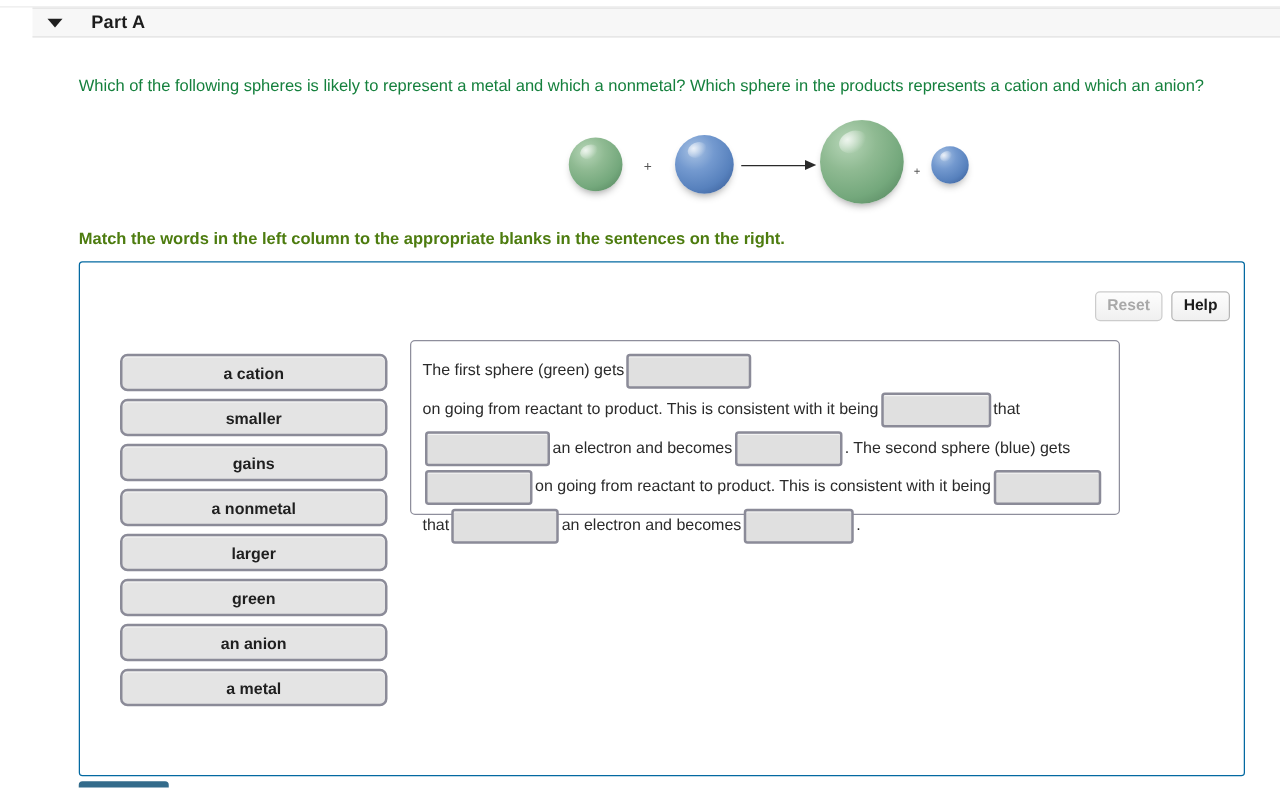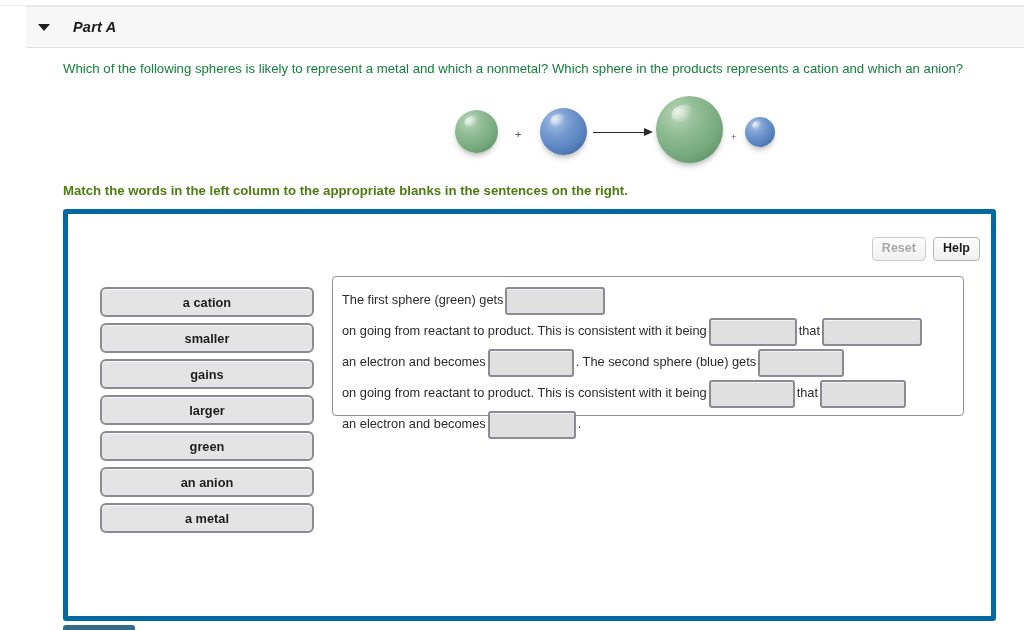--- a/index.html
+++ b/index.html
@@ -15,28 +15,27 @@
     color: #2b2b2b;
     position: relative;
   }
 
   
   .part-header {
     position: absolute;
     left: 26px;
     top: 6px;
     width: 998px;
-    height: 42px;
+    height: 24px;
     background: #f7f7f7;
     border-top: 1px solid #e2e2e2;
     border-bottom: 1px solid #e2e2e2;
     display: flex;
     align-items: center;
     box-sizing: border-box;
-    font-style: italic;
   }
   .caret {
     width: 0;
     height: 0;
     margin-left: 12px;
     border-left: 6px solid transparent;
     border-right: 6px solid transparent;
     border-top: 7px solid #1f1f1f;
     cursor: pointer;
   }
@@ -138,21 +137,21 @@
     color: #4d7c0f;
   }
 
   
   .activity-panel {
     position: absolute;
     left: 63px;
     top: 209px;
     width: 933px;
     height: 412px;
-    border: 5px solid #0369a1;
+    border: 1px solid #0369a1;
     border-radius: 3px;
     background: #ffffff;
     box-sizing: border-box;
   }
 
   .panel-toolbar {
     position: absolute;
     right: 11px;
     top: 23px;
     display: flex;
@@ -199,21 +198,21 @@
     color: #1f1f1f;
     cursor: pointer;
     box-shadow: inset 0 1px 0 rgba(255,255,255,.7);
   }
 
   
   .sentence-box {
     position: absolute;
     left: 264px;
     top: 62px;
-    width: 632px;
+    width: 568px;
     height: 140px;
     border: 1.5px solid #8e8e9c;
     border-radius: 4px;
     background: #ffffff;
     box-sizing: border-box;
     padding: 7px 9px;
   }
   .sentence-flow {
     font-size: 12.8px;
     line-height: 31px;
@@ -289,20 +288,21 @@
 
   <div class="panel-toolbar">
     <div class="tool-btn disabled">Reset</div>
     <div class="tool-btn">Help</div>
   </div>
 
   <div class="word-bank">
     <div class="word-tile">a cation</div>
     <div class="word-tile">smaller</div>
     <div class="word-tile">gains</div>
+    <div class="word-tile">a nonmetal</div>
     <div class="word-tile">larger</div>
     <div class="word-tile">green</div>
     <div class="word-tile">an anion</div>
     <div class="word-tile">a metal</div>
   </div>
 
   <div class="sentence-box">
     <div class="sentence-flow"><span class="txt">The first sphere (green) gets</span><span class="blank w3"></span><span class="txt">on going from reactant to product. This is consistent with it being</span><span class="blank w1"></span><span class="txt">that</span><span class="blank w3"></span><span class="txt">an electron and becomes</span><span class="blank w2"></span><span class="txt">. The second sphere (blue) gets</span><span class="blank w2"></span><span class="txt">on going from reactant to product. This is consistent with it being</span><span class="blank w2"></span><span class="txt">that</span><span class="blank w2"></span><span class="txt">an electron and becomes</span><span class="blank w1"></span><span class="txt">.</span></div>
   </div>
 

